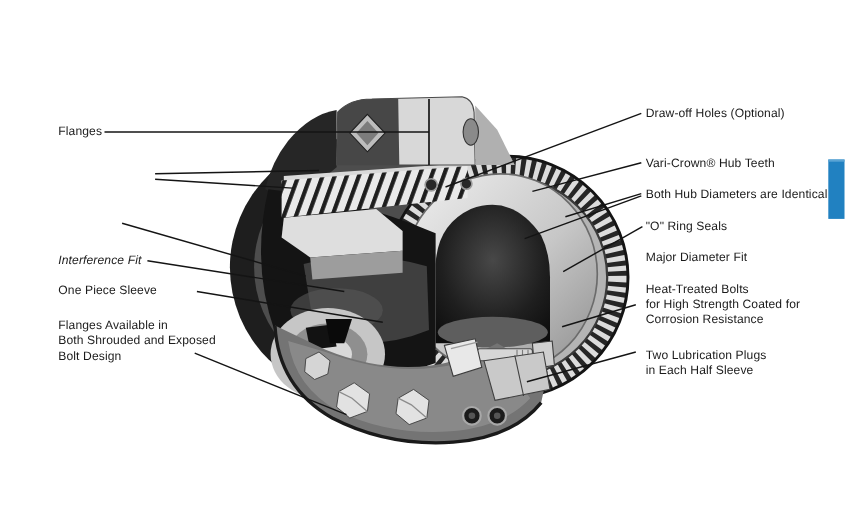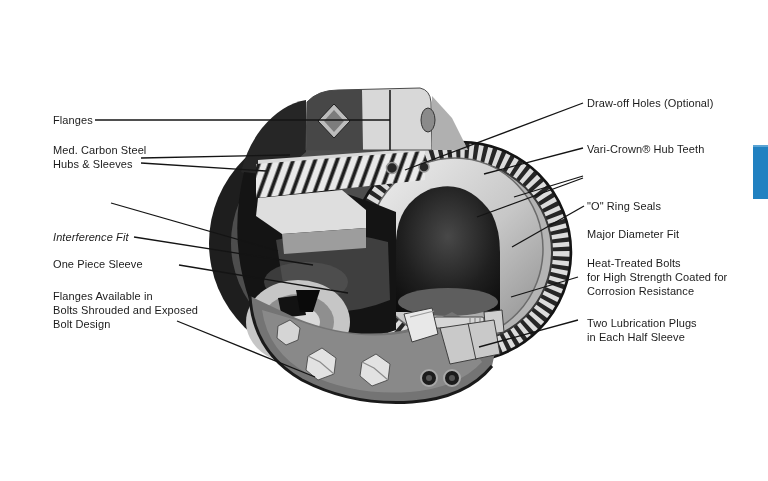--- a/index.html
+++ b/index.html
@@ -156,30 +156,29 @@
       <line x1="583" y1="148" x2="484" y2="174"></line>
       <line x1="583" y1="176" x2="514" y2="197"></line>
       <line x1="583" y1="178" x2="477" y2="217"></line>
       <line x1="584" y1="206" x2="512" y2="247"></line>
       <line x1="578" y1="277" x2="511" y2="297"></line>
       <line x1="578" y1="320" x2="479" y2="347"></line>
     </g>
   </svg>
 
   <div class="callout" style="left:53px;top:113px;">Flanges</div>
-  <div class="callout" style="left:53px;top:143px;">Med. Carbon Steel
-Hubs &amp; Sleeves</div>
   <div class="callout" style="left:53px;top:230px;font-style:italic;">Interference Fit</div>
   <div class="callout" style="left:53px;top:257px;">One Piece Sleeve</div>
   <div class="callout" style="left:53px;top:289px;">Flanges Available in
-Bolts Shrouded and Exposed
+Both Shrouded and Exposed
 Bolt Design</div>
 
   <div class="callout right" style="left:587px;top:96px;">Draw-off Holes (Optional)</div>
   <div class="callout right" style="left:587px;top:142px;">Vari-Crown® Hub Teeth</div>
+  <div class="callout right" style="left:587px;top:170px;">Both Hub Diameters are Identical</div>
   <div class="callout right" style="left:587px;top:199px;">"O" Ring Seals</div>
   <div class="callout right" style="left:587px;top:227px;">Major Diameter Fit</div>
   <div class="callout right" style="left:587px;top:256px;">Heat-Treated Bolts
 for High Strength Coated for
 Corrosion Resistance</div>
   <div class="callout right" style="left:587px;top:316px;">Two Lubrication Plugs
 in Each Half Sleeve</div>
 
   <div class="accent-bar"></div>
 </div>

